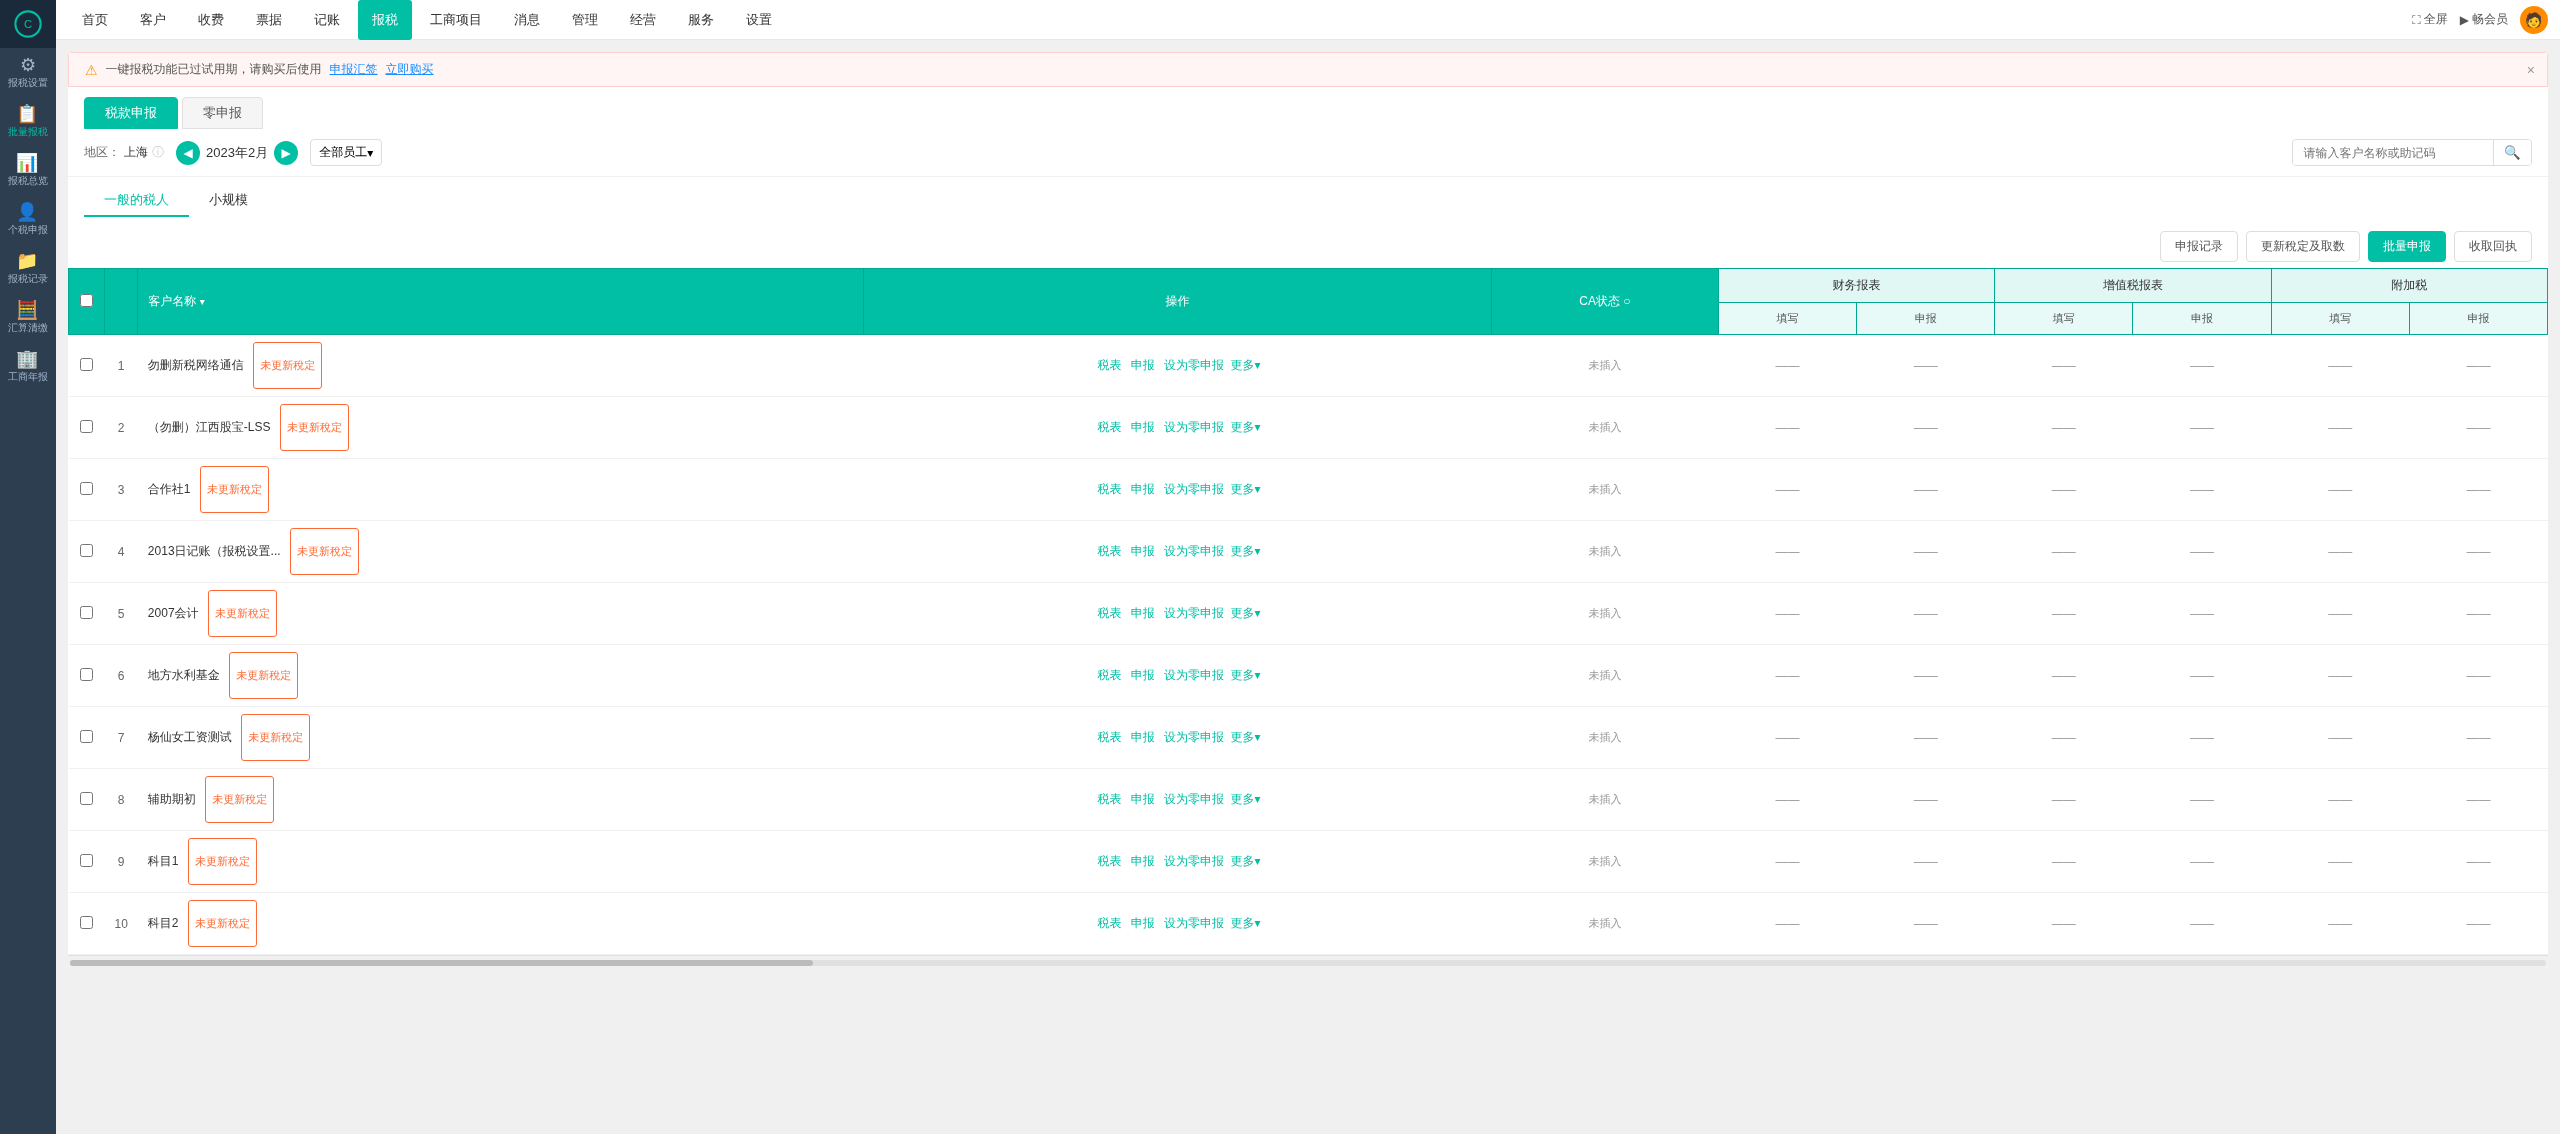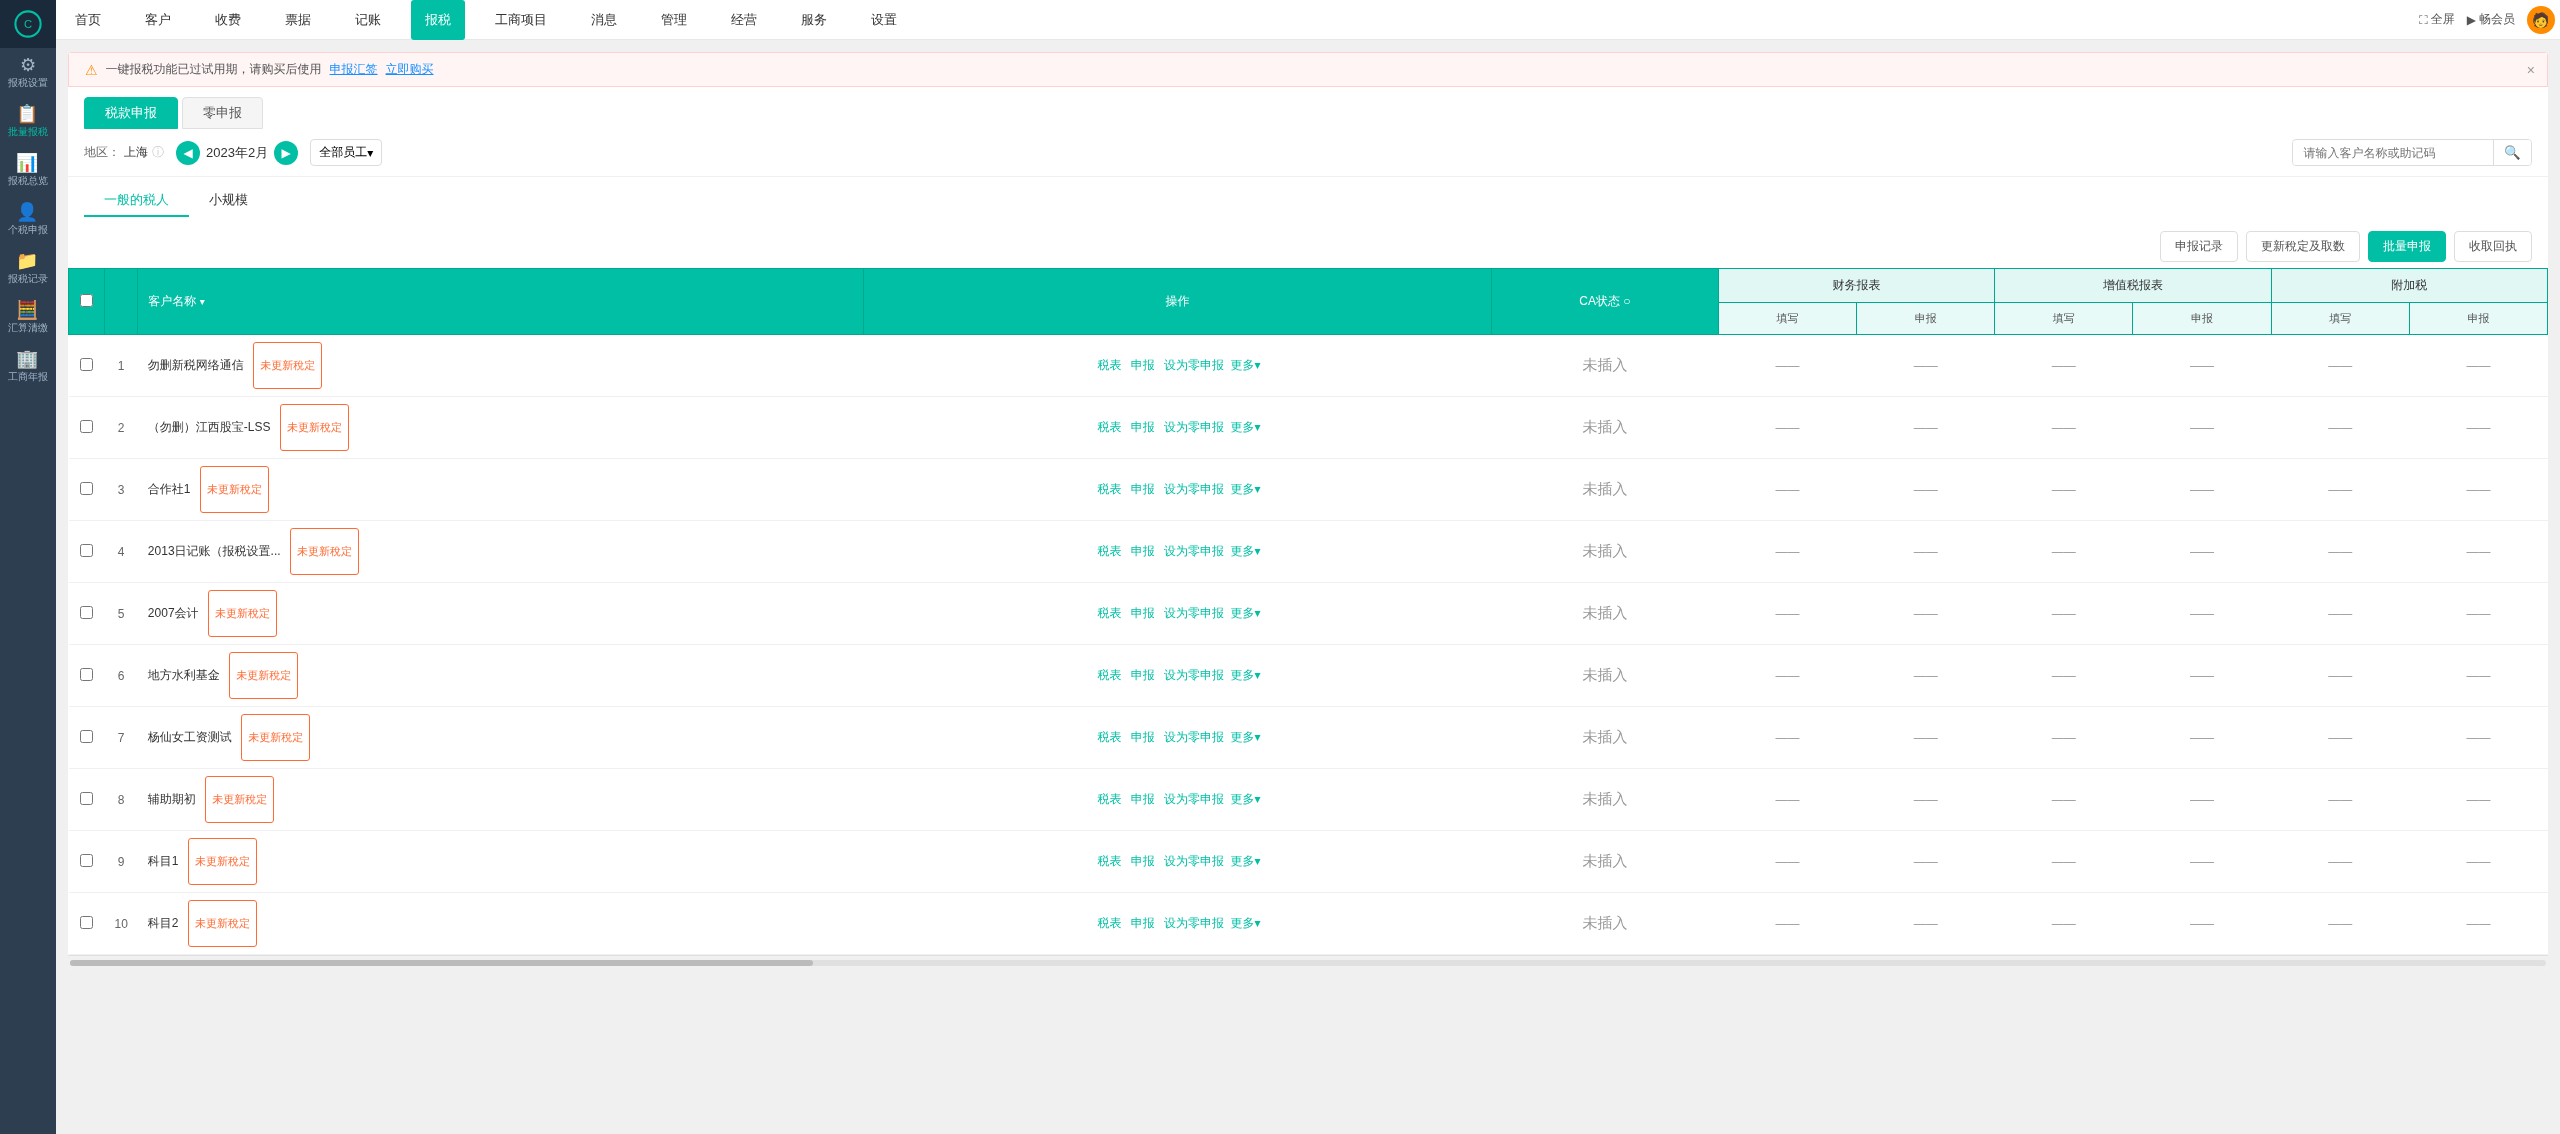--- a/index.html
+++ b/index.html
@@ -46,23 +46,23 @@
       flex-direction: column;
       overflow: hidden;
     }
 
     
     .topnav {
       height: 40px;
       background: #fff;
       display: flex;
       align-items: center;
-      padding: 0 5px;
+      padding: 0 12px;
       border-bottom: 1px solid #e8e8e8;
-      gap: 16px;
+      gap: 4px;
       flex-shrink: 0;
     }
     .topnav-item {
       padding: 0 14px;
       height: 40px;
       display: flex;
       align-items: center;
       cursor: pointer;
       font-size: 13px;
       color: #333;
@@ -339,21 +339,21 @@
     .op-link {
       color: #00bfa5;
       cursor: pointer;
       margin: 0 3px;
     }
     .op-more {
       color: #00bfa5;
       cursor: pointer;
     }
     .dash { color: #999; }
-    .not-entered { color: #999; font-size: 15px; }
+    .not-entered { color: #999; font-size: 11px; }
     .checkbox-cell { width: 36px; }
     .num-cell { width: 30px; color: #666; }
 
     
     .th-group {
       background: #e8faf8;
       color: #333;
     }
     .th-sub {
       background: #e8faf8;

